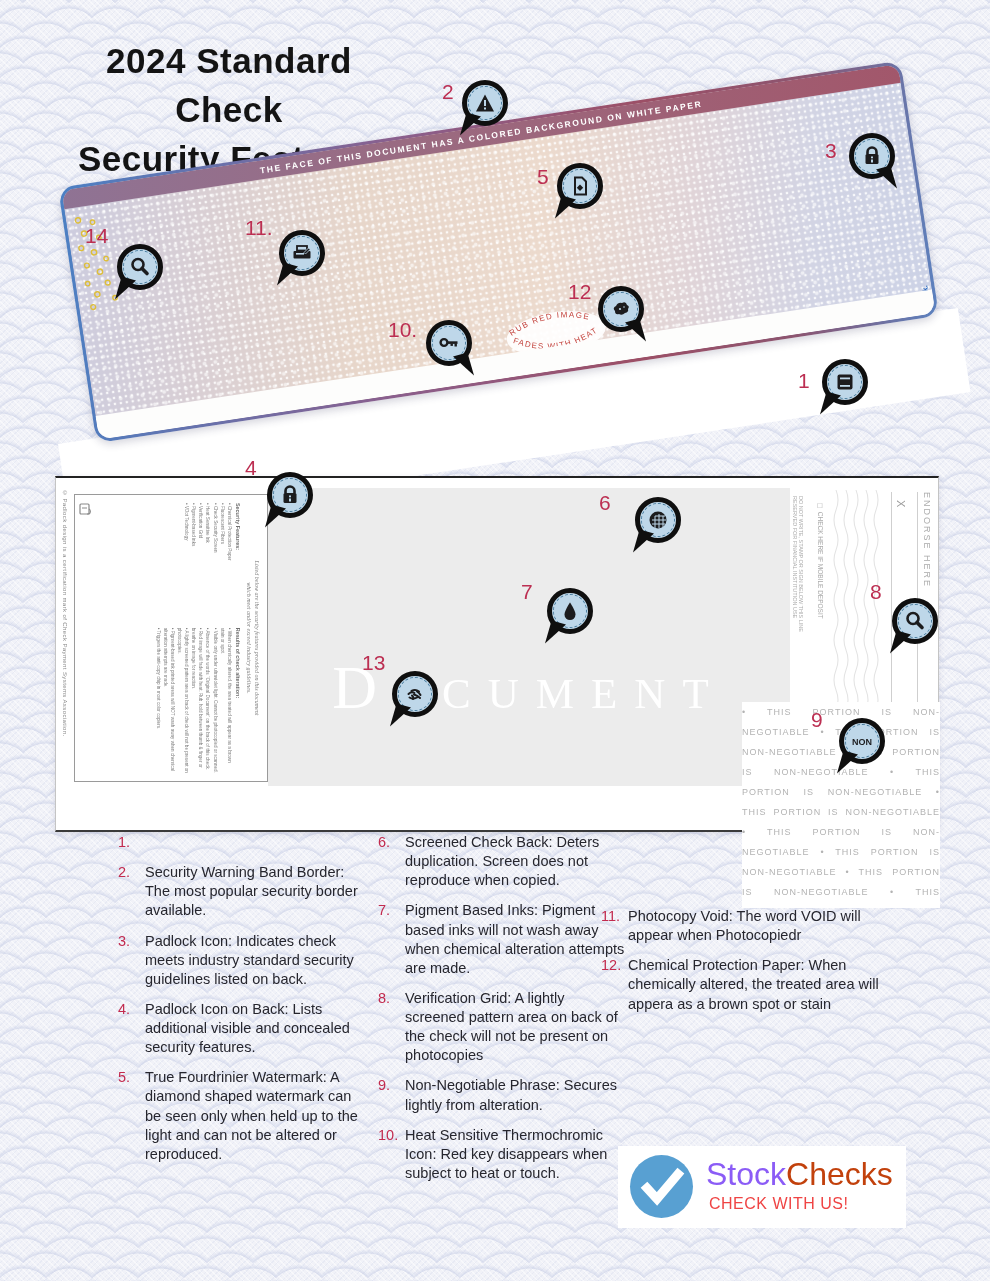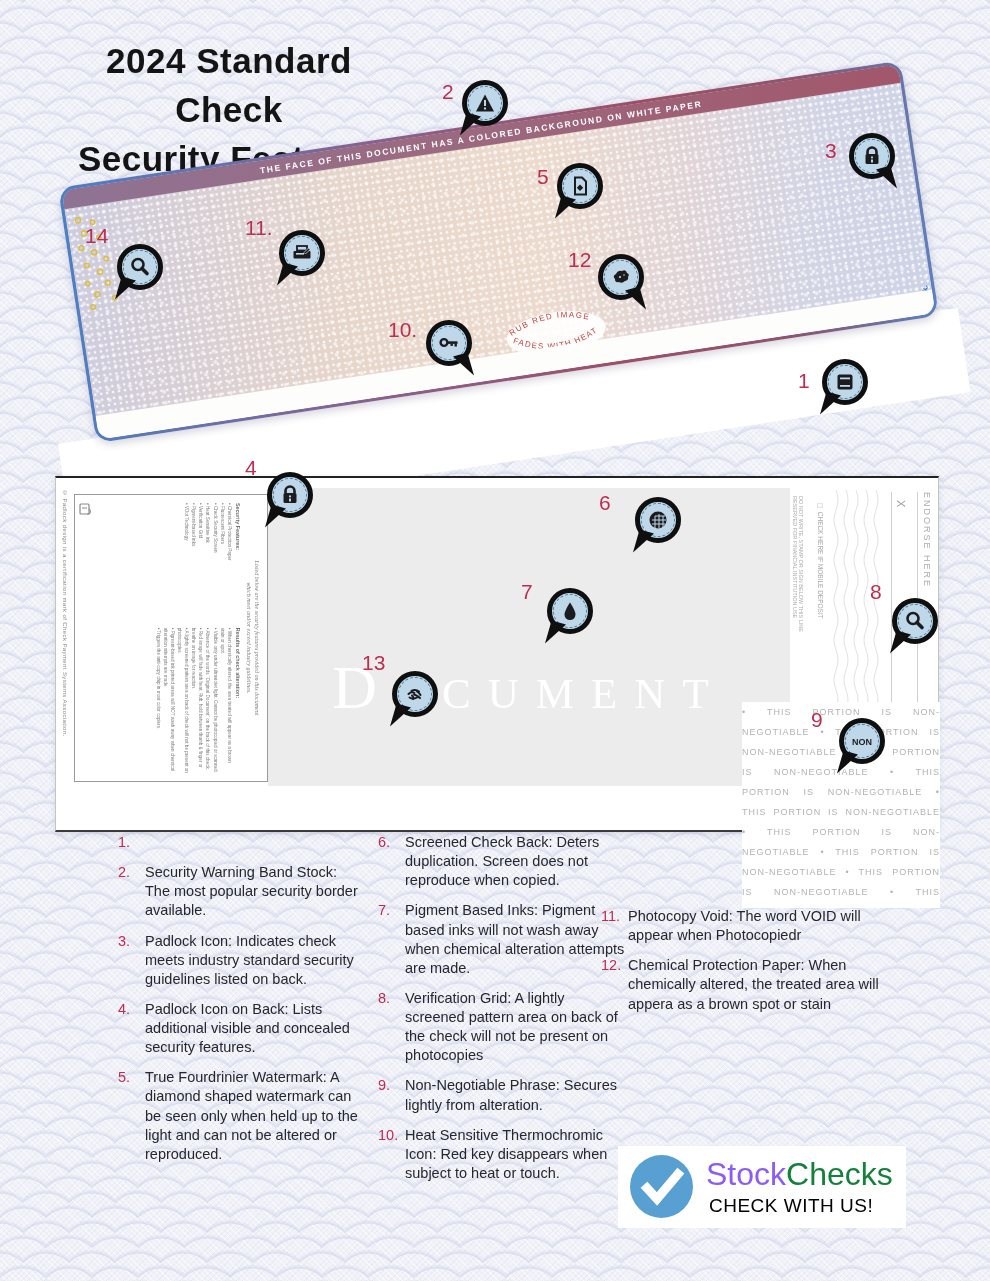--- a/index.html
+++ b/index.html
@@ -74,22 +74,22 @@
   
   .fcol{position:absolute;display:flex;flex-direction:column;gap:11px;z-index:8;}
   .feat{display:flex;}
   .fnum{color:#c22a4e;font-size:14.5px;width:27px;flex:none;line-height:1.32;}
   .ftxt{font-size:14.5px;color:#26262e;line-height:1.32;}
   
   .logo-box{left:618px;top:1146px;width:288px;height:82px;background:#fff;z-index:8;}
   .logo-circle{position:absolute;left:12px;top:9px;width:63px;height:63px;border-radius:50%;background:#58a0d2;}
   .brand{position:absolute;left:88px;top:10px;font-size:32px;white-space:nowrap;}
   .brand .b1{color:#8b5cf6;}
-  .brand .b2{color:#15803d;}
-  .tagline{position:absolute;left:91px;top:49px;font-size:19px;color:#000000;letter-spacing:.5px;}
+  .brand .b2{color:#c2410c;}
+  .tagline{position:absolute;left:91px;top:49px;font-size:16px;color:#ef4444;letter-spacing:.5px;}
 </style>
 </head>
 <body>
 
 <div class="page">
 
   <div class="abs title">
     <div>2024 Standard Check</div>
     <div>Security Features</div>
   </div>
@@ -254,21 +254,21 @@
     <div class="bubble tail-dl">
       <svg width="22" height="22" viewBox="0 0 22 22">
         <rect x="2.5" y="9" width="17" height="7.5" rx="1" fill="#1c1c1e"></rect>
         <rect x="6" y="4" width="10" height="4.5" fill="none" stroke="#1c1c1e" stroke-width="1.8"></rect>
         <rect x="5" y="11" width="8" height="1.6" fill="#bed7e9"></rect>
         <path d="M13 10.5 l4.5 -4.5 1.5 1.5 -4.5 4.5 z" fill="#1c1c1e" stroke="#bed7e9" stroke-width="0.8"></path>
       </svg>
     </div>
   </div>
 
-  <div class="co" style="left:598px;top:254px;text-align:center;">
+  <div class="co" style="left:598px;top:286px;text-align:center;">
     <span class="co-num" style="left:-30px;top:-6px;">12</span>
     <div class="bubble tail-dr">
       <svg width="22" height="22" viewBox="0 0 22 22">
         <path d="M6 8 q2 -4 6 -3 q4 -2 5 2 q3 1 1 4 q1 3 -3 4 q-3 3 -6 1 q-4 1 -4 -3 q-3 -3 1 -5 z" fill="#1c1c1e"></path>
         <circle cx="10" cy="11" r="1.1" fill="#bed7e9"></circle>
           <circle cx="14" cy="9" r="0.8" fill="#bed7e9"></circle>
       </svg>
     </div>
   </div>
 
@@ -363,21 +363,21 @@
       </svg>
     </div>
   </div>
 
   <div class="fcol" style="left:118px;top:833px;width:242px;">
     <div class="feat">
         <span class="fnum">1.</span>
       </div>
     <div class="feat">
         <span class="fnum">2.</span>
-        <span class="ftxt">Security Warning Band Stock: The most popular security border available.</span>
+        <span class="ftxt">Security Warning Band Border: The most popular security border available.</span>
       </div>
     <div class="feat">
         <span class="fnum">3.</span>
         <span class="ftxt">Padlock Icon: Indicates check meets  industry standard security guidelines listed on back.</span>
       </div>
     <div class="feat">
         <span class="fnum">4.</span>
         <span class="ftxt">Padlock Icon on Back: Lists additional visible and concealed security features.</span>
       </div>
     <div class="feat">

